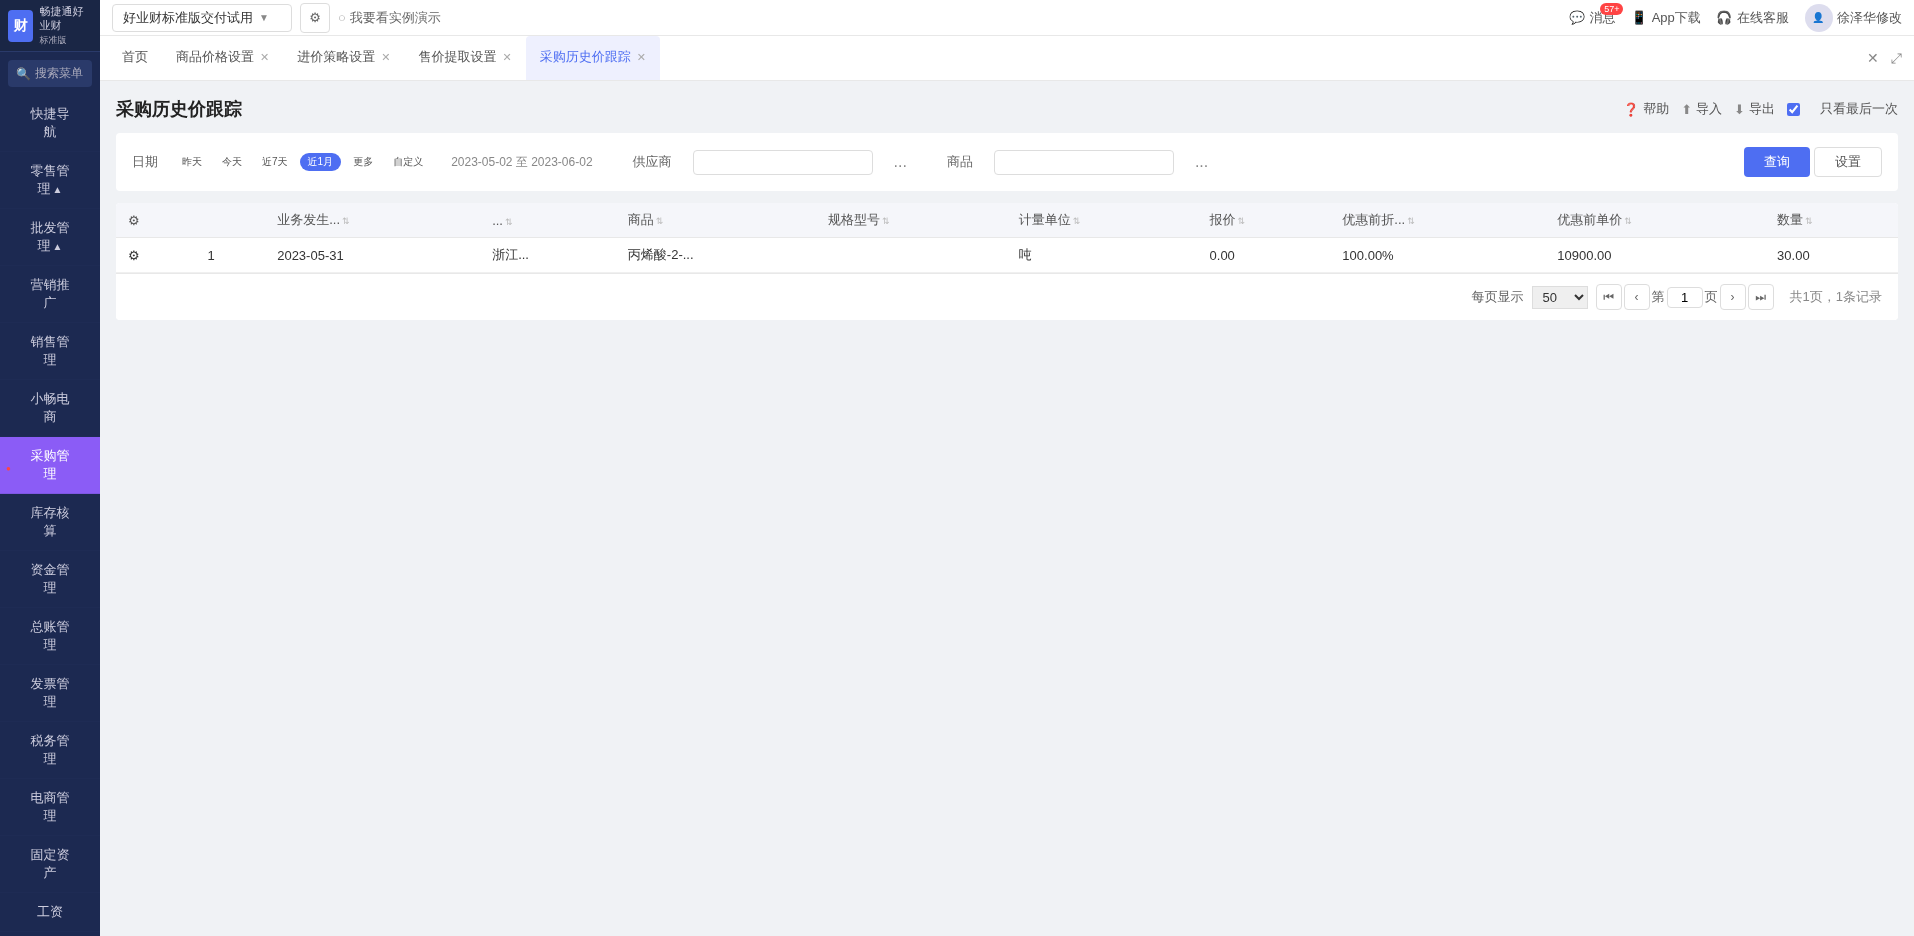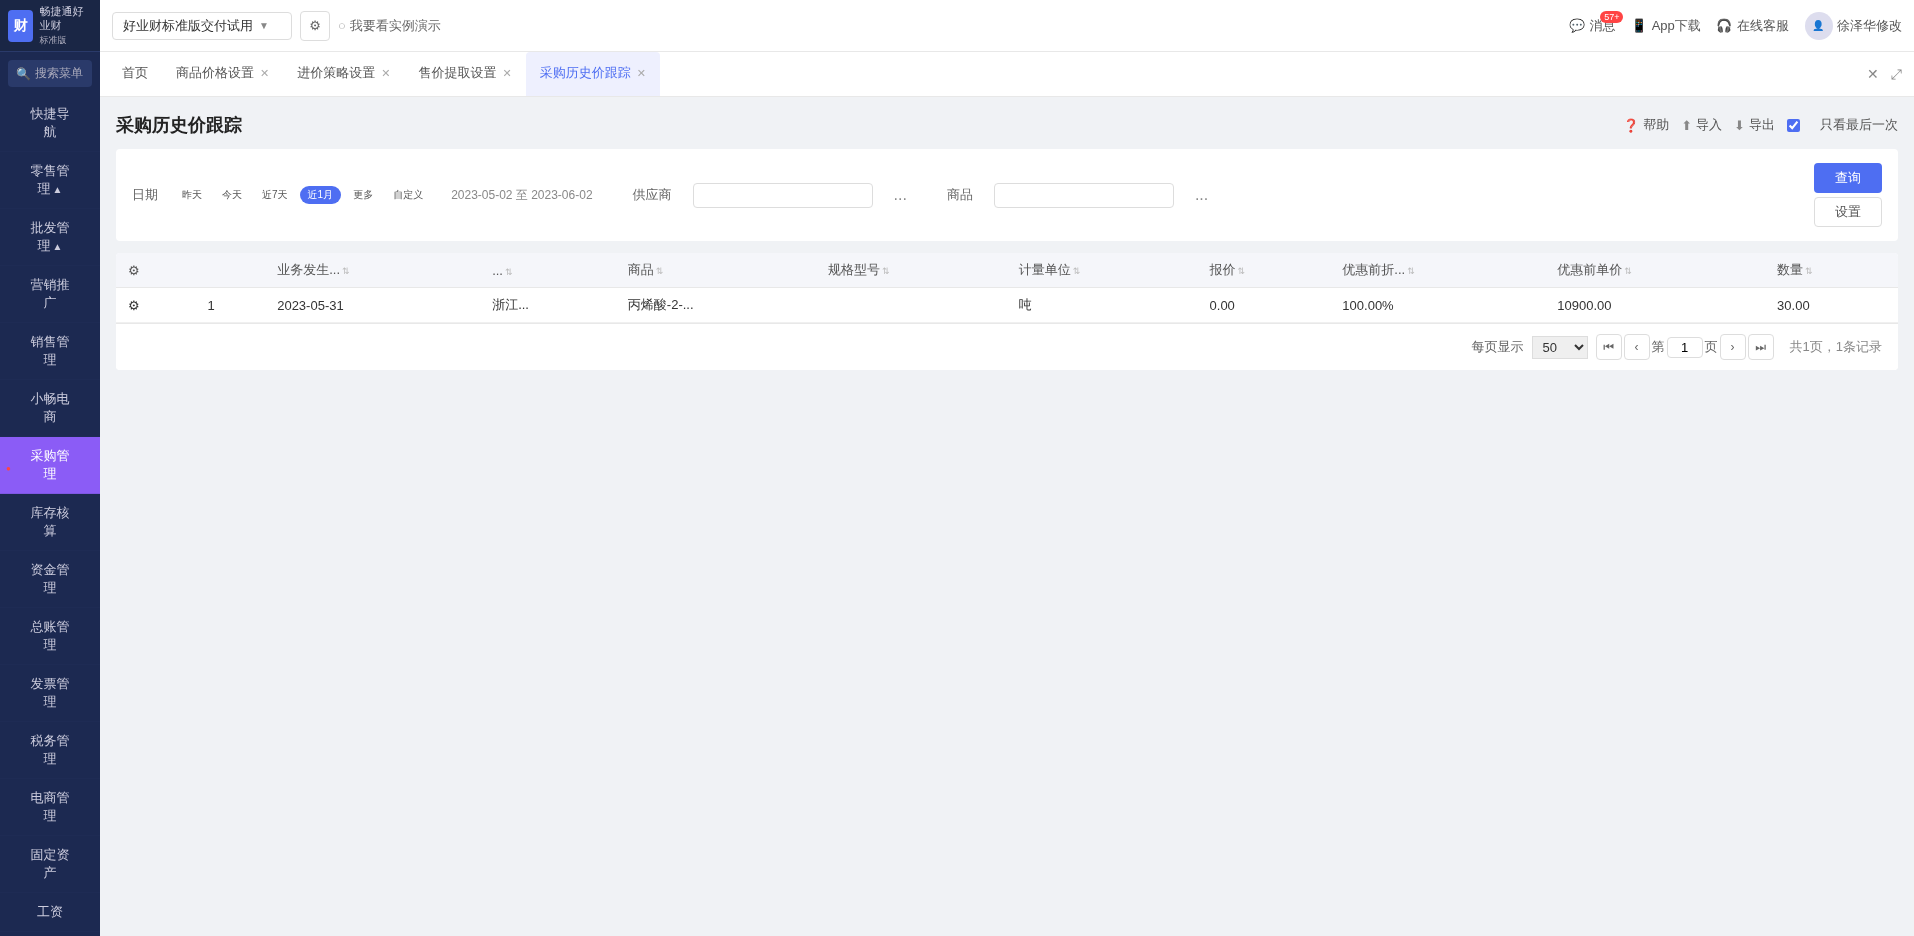--- a/index.html
+++ b/index.html
@@ -16,21 +16,21 @@
     .sidebar-nav-item.active { background: #8b5cf6; color: #fff; }
     .sidebar-nav-item .dot-indicator { color: #ff4444; font-size: 8px; position: absolute; left: 6px; top: 50%; transform: translateY(-50%); }
     .sidebar-nav-item .arrow { font-size: 10px; margin-left: 2px; }
     .sidebar-settings-bottom { margin-top: auto; padding: 10px; text-align: center; border-top: 1px solid #2a3a6a; }
     .sidebar-settings-bottom span { color: #aab; cursor: pointer; }
 
     
     .main { flex: 1; display: flex; flex-direction: column; overflow: hidden; }
 
     
-    .topbar { background: #fff; height: 52px; display: flex; align-items: center; padding: 0 12px; border-bottom: 1px solid #e8e8e8; gap: 8px; flex-shrink: 0; }
+    .topbar { background: #fff; height: 36px; display: flex; align-items: center; padding: 0 12px; border-bottom: 1px solid #e8e8e8; gap: 8px; flex-shrink: 0; }
     .topbar-product-select { display: flex; align-items: center; gap: 6px; padding: 4px 10px; border: 1px solid #ddd; border-radius: 4px; cursor: pointer; font-size: 13px; min-width: 180px; }
     .topbar-product-select .chevron { color: #888; font-size: 10px; }
     .topbar-settings-btn { width: 30px; height: 30px; display: flex; align-items: center; justify-content: center; border: 1px solid #ddd; border-radius: 4px; cursor: pointer; color: #666; }
     .topbar-demo { display: flex; align-items: center; gap: 4px; color: #666; font-size: 13px; cursor: pointer; }
     .topbar-demo-icon { color: #aaa; }
     .topbar-right { margin-left: auto; display: flex; align-items: center; gap: 16px; }
     .topbar-right-item { display: flex; align-items: center; gap: 4px; cursor: pointer; color: #555; font-size: 13px; position: relative; }
     .badge { background: #ff4444; color: #fff; font-size: 9px; padding: 1px 4px; border-radius: 8px; position: absolute; top: -6px; right: -8px; }
     .topbar-avatar { width: 28px; height: 28px; background: #dde; border-radius: 50%; display: flex; align-items: center; justify-content: center; font-size: 10px; color: #555; }
 
@@ -57,21 +57,21 @@
     
     .filter-area { background: #fff; border-radius: 4px; padding: 14px 16px; margin-bottom: 12px; }
     .filter-row { display: flex; align-items: center; gap: 16px; flex-wrap: wrap; }
     .filter-label { color: #666; font-size: 13px; white-space: nowrap; }
     .date-options { display: flex; align-items: center; gap: 4px; }
     .date-opt { padding: 2px 8px; border-radius: 3px; cursor: pointer; color: #555; font-size: 10px; }
     .date-opt.active { background: #4e6ef2; color: #fff; border-radius: 12px; }
     .filter-input-group { display: flex; align-items: center; gap: 21px; }
     .filter-input { border: 1px solid #ddd; border-radius: 4px; padding: 4px 8px; font-size: 13px; width: 180px; color: #333; }
     .filter-ellipsis { color: #888; cursor: pointer; font-size: 16px; }
-    .filter-actions { margin-left: auto; display: flex; flex-direction: column; gap: 4px; }
+    .filter-actions { margin-left: auto; display: flex; gap: 4px; }
     .btn-query { background: #4e6ef2; color: #fff; border: none; border-radius: 4px; padding: 6px 20px; cursor: pointer; font-size: 13px; }
     .btn-settings { background: #fff; color: #555; border: 1px solid #ddd; border-radius: 4px; padding: 5px 20px; cursor: pointer; font-size: 13px; }
 
     
     .table-container { background: #fff; border-radius: 4px; overflow: hidden; }
     .data-table { width: 100%; border-collapse: collapse; }
     .data-table th { background: #f5f6fa; color: #555; font-weight: normal; padding: 8px 12px; text-align: left; border-bottom: 1px solid #e8e8e8; font-size: 13px; white-space: nowrap; }
     .data-table th .sort-icon { color: #bbb; font-size: 9px; margin-left: 2px; }
     .data-table td { padding: 8px 12px; border-bottom: 1px solid #f0f0f0; font-size: 13px; color: #333; white-space: nowrap; }
 

